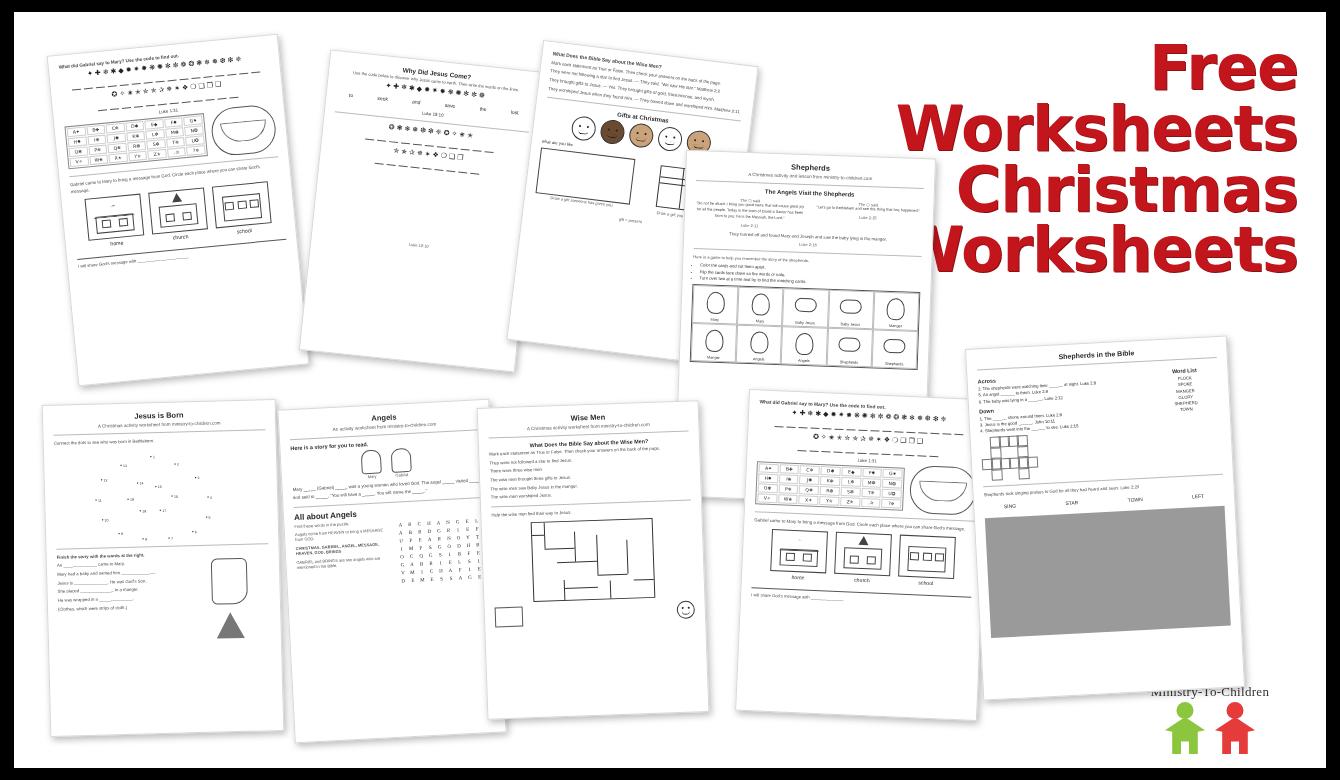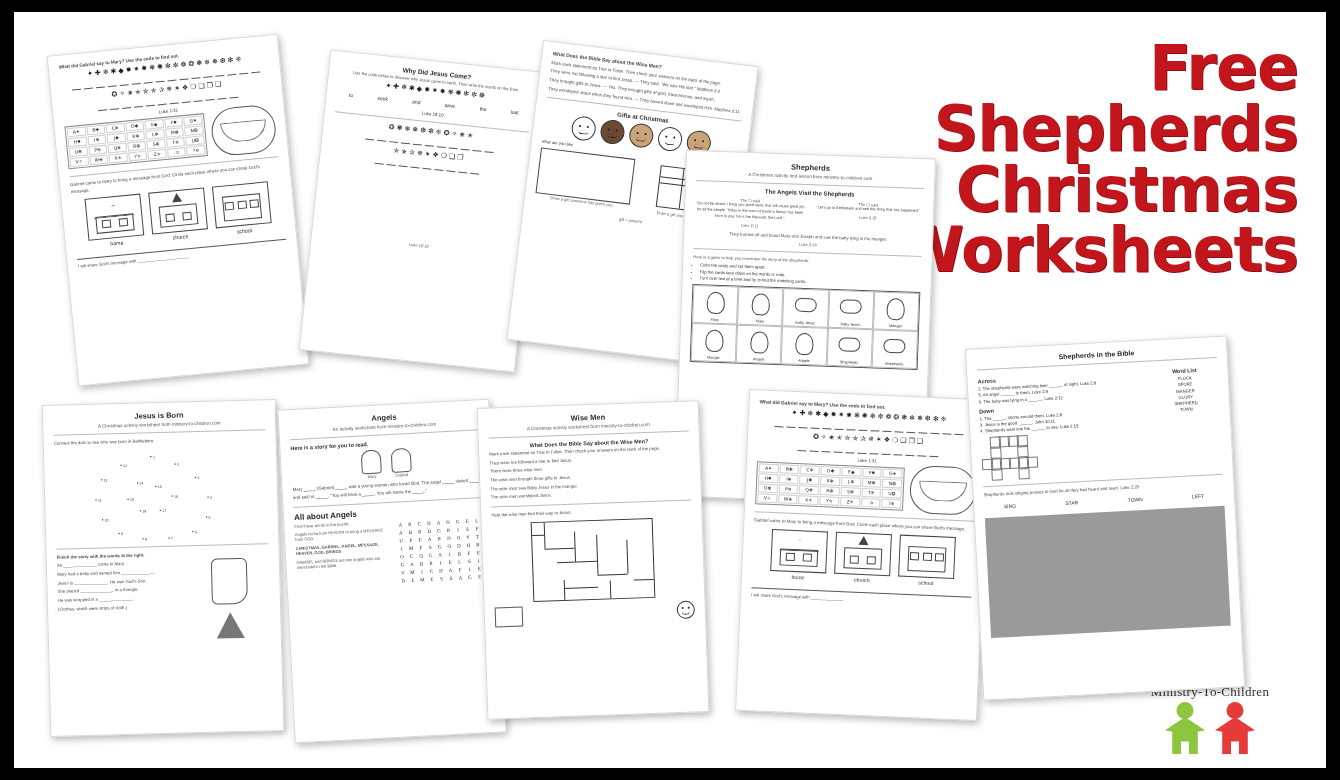--- a/index.html
+++ b/index.html
@@ -262,21 +262,21 @@
   .tiny { font-size: 4px; color:#555; }
   .bul { font-size: 4.2px; line-height: 1.5; margin: 0; padding-left: 7px; }
 </style>
 </head>
 <body>
 
 <div id="stage">
   <div id="canvas">
 
     <div class="headline">
-      <span class="l1">Free Shepherds</span>
+      <span class="l1">Free Worksheets</span>
       <span class="l2">Christmas</span>
       <span class="l3">Worksheets</span>
     </div>
 
     <div class="logo">
       <div class="logo-text">Ministry-To-Children</div>
       <div class="figs">
         <div class="fig green">
             <div class="head"></div>
             <div class="body"></div>

